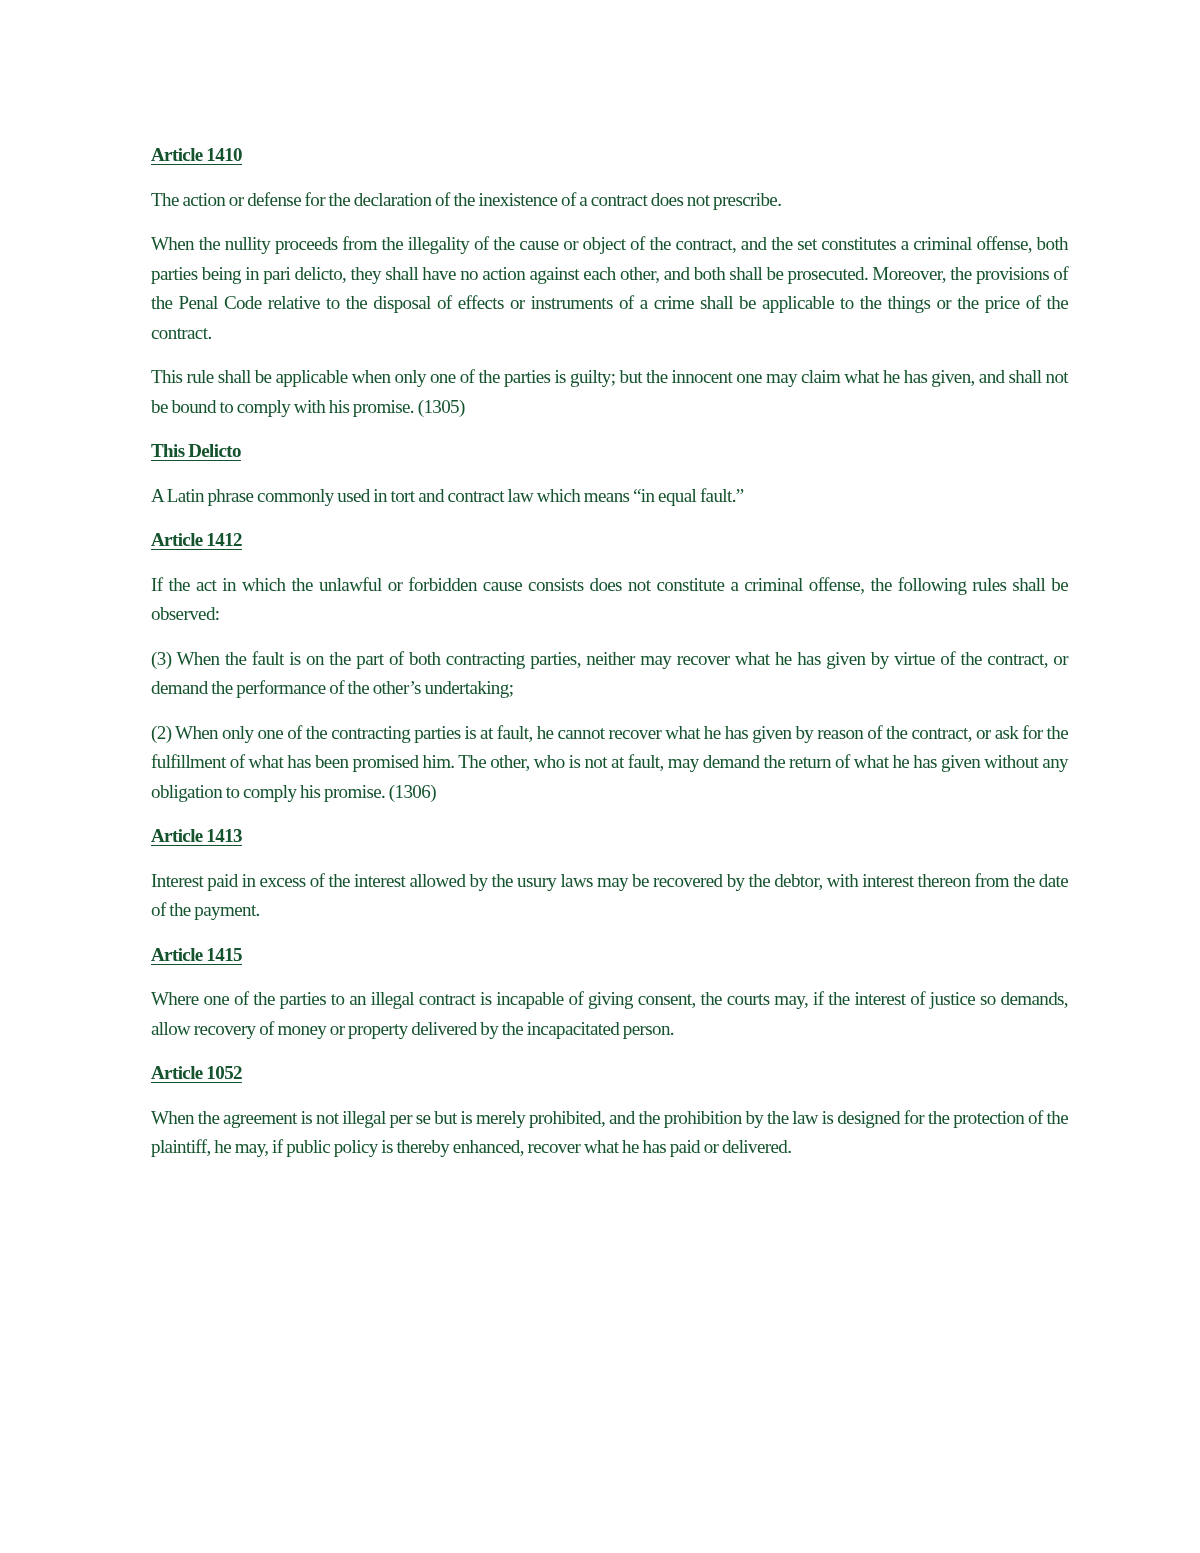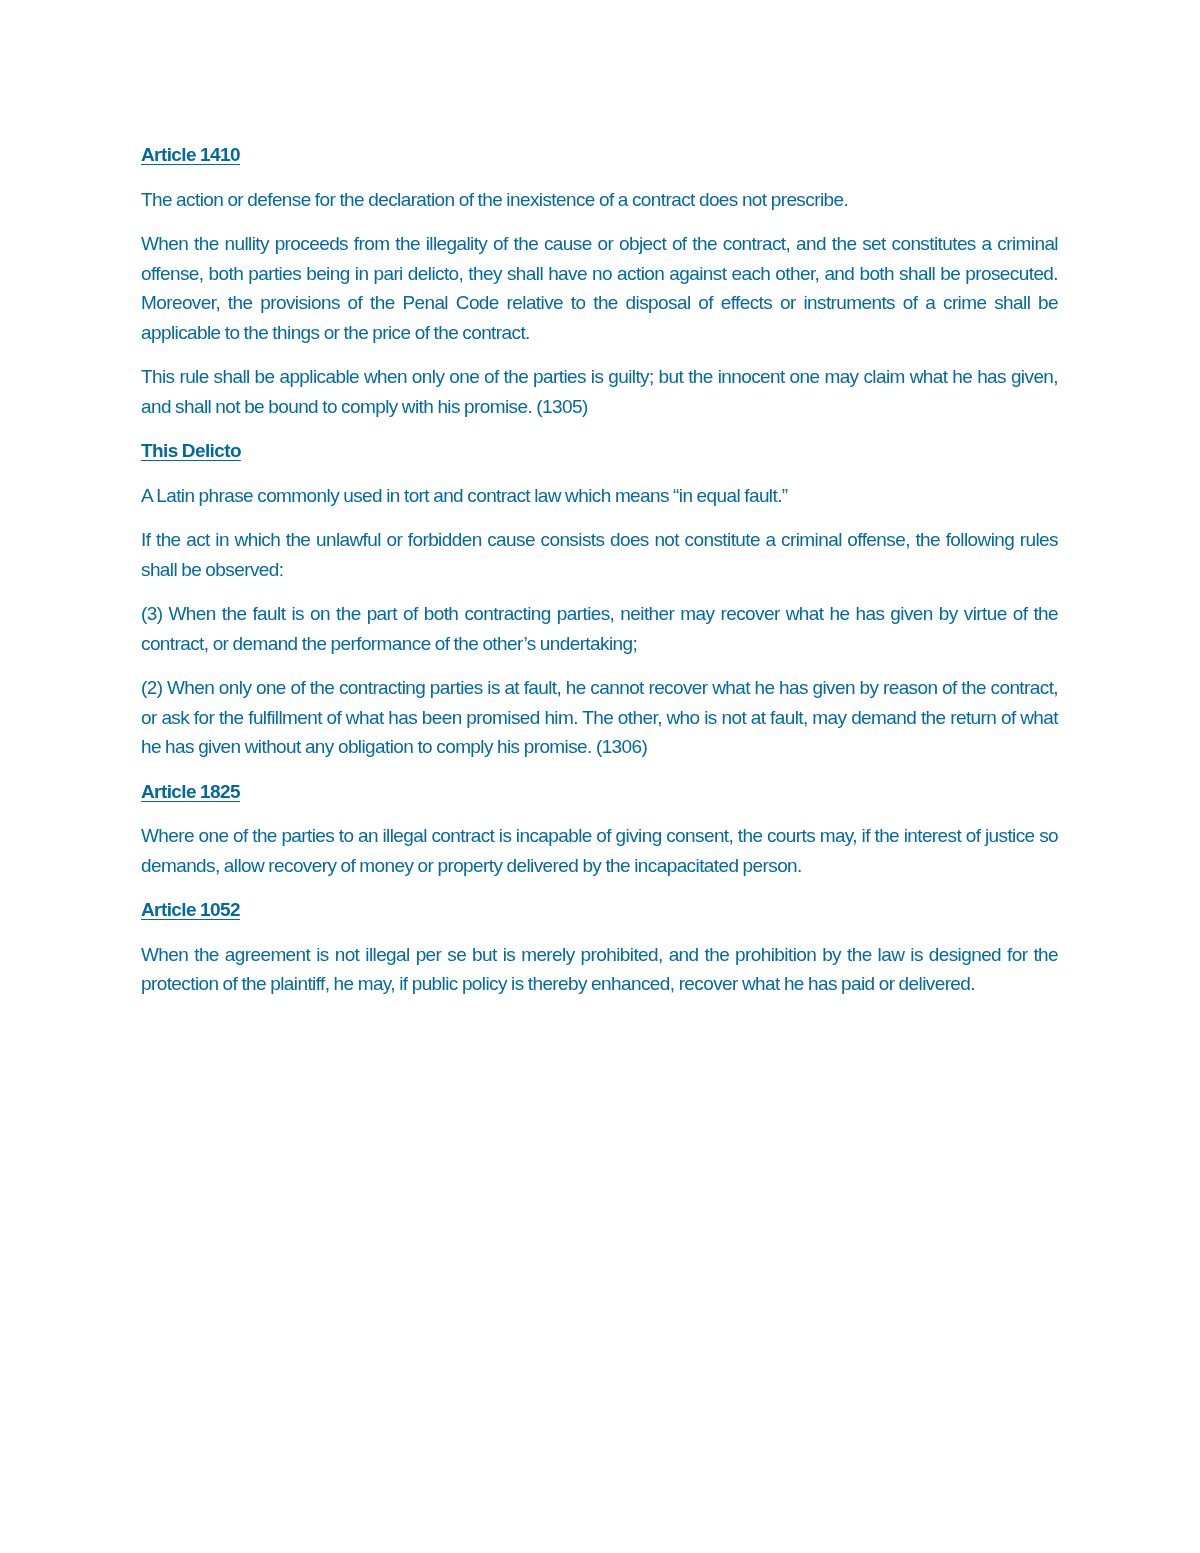--- a/index.html
+++ b/index.html
@@ -8,25 +8,25 @@
     background: #ffffff;
   }
   body {
     width: 1200px;
     height: 1553px;
     position: relative;
     overflow: hidden;
   }
   .page {
     position: absolute;
-    left: 141px;
+    left: 151px;
     top: 140px;
     width: 917px;
-    font-family: Liberation Sans, sans-serif;
-    color: #0369a1;
+    font-family: Liberation Serif, serif;
+    color: #14532d;
     font-size: 19px;
     line-height: 29.5px;
     letter-spacing: -0.6px;
     word-spacing: -0.5px;
   }
   .heading {
     font-weight: bold;
     text-decoration: underline;
     text-underline-offset: 3px;
     margin: 0 0 15px 0;
@@ -53,28 +53,33 @@
     <p class="para">When the nullity proceeds from the illegality of the cause or object of the contract, and the set constitutes a criminal offense, both parties being in pari delicto, they shall have no action against each other, and both shall be prosecuted. Moreover, the provisions of the Penal Code relative to the disposal of effects or instruments of a crime shall be applicable to the things or the price of the contract.</p>
     <p class="para">This rule shall be applicable when only one of the parties is guilty; but the innocent one may claim what he has given, and shall not be bound to comply with his promise. (1305)</p>
   </div>
 
   <div class="section">
     <div class="heading">This Delicto</div>
     <p class="para">A Latin phrase commonly used in tort and contract law which means “in equal fault.”</p>
   </div>
 
   <div class="section">
+    <div class="heading">Article 1412</div>
     <p class="para">If the act in which the unlawful or forbidden cause consists does not constitute a criminal offense, the following rules shall be observed:</p>
     <p class="para">(3) When the fault is on the part of both contracting parties, neither may recover what he has given by virtue of the contract, or demand the performance of the other’s undertaking;</p>
     <p class="para">(2) When only one of the contracting parties is at fault, he cannot recover what he has given by reason of the contract, or ask for the fulfillment of what has been promised him. The other, who is not at fault, may demand the return of what he has given without any obligation to comply his promise. (1306)</p>
   </div>
 
+  <div class="section">
+    <div class="heading">Article 1413</div>
+    <p class="para">Interest paid in excess of the interest allowed by the usury laws may be recovered by the debtor, with interest thereon from the date of the payment.</p>
+  </div>
 
   <div class="section">
-    <div class="heading">Article 1825</div>
+    <div class="heading">Article 1415</div>
     <p class="para">Where one of the parties to an illegal contract is incapable of giving consent, the courts may, if the interest of justice so demands, allow recovery of money or property delivered by the incapacitated person.</p>
   </div>
 
   <div class="section">
     <div class="heading">Article 1052</div>
     <p class="para last">When the agreement is not illegal per se but is merely prohibited, and the prohibition by the law is designed for the protection of the plaintiff, he may, if public policy is thereby enhanced, recover what he has paid or delivered.</p>
   </div>
 
 </div>
 

